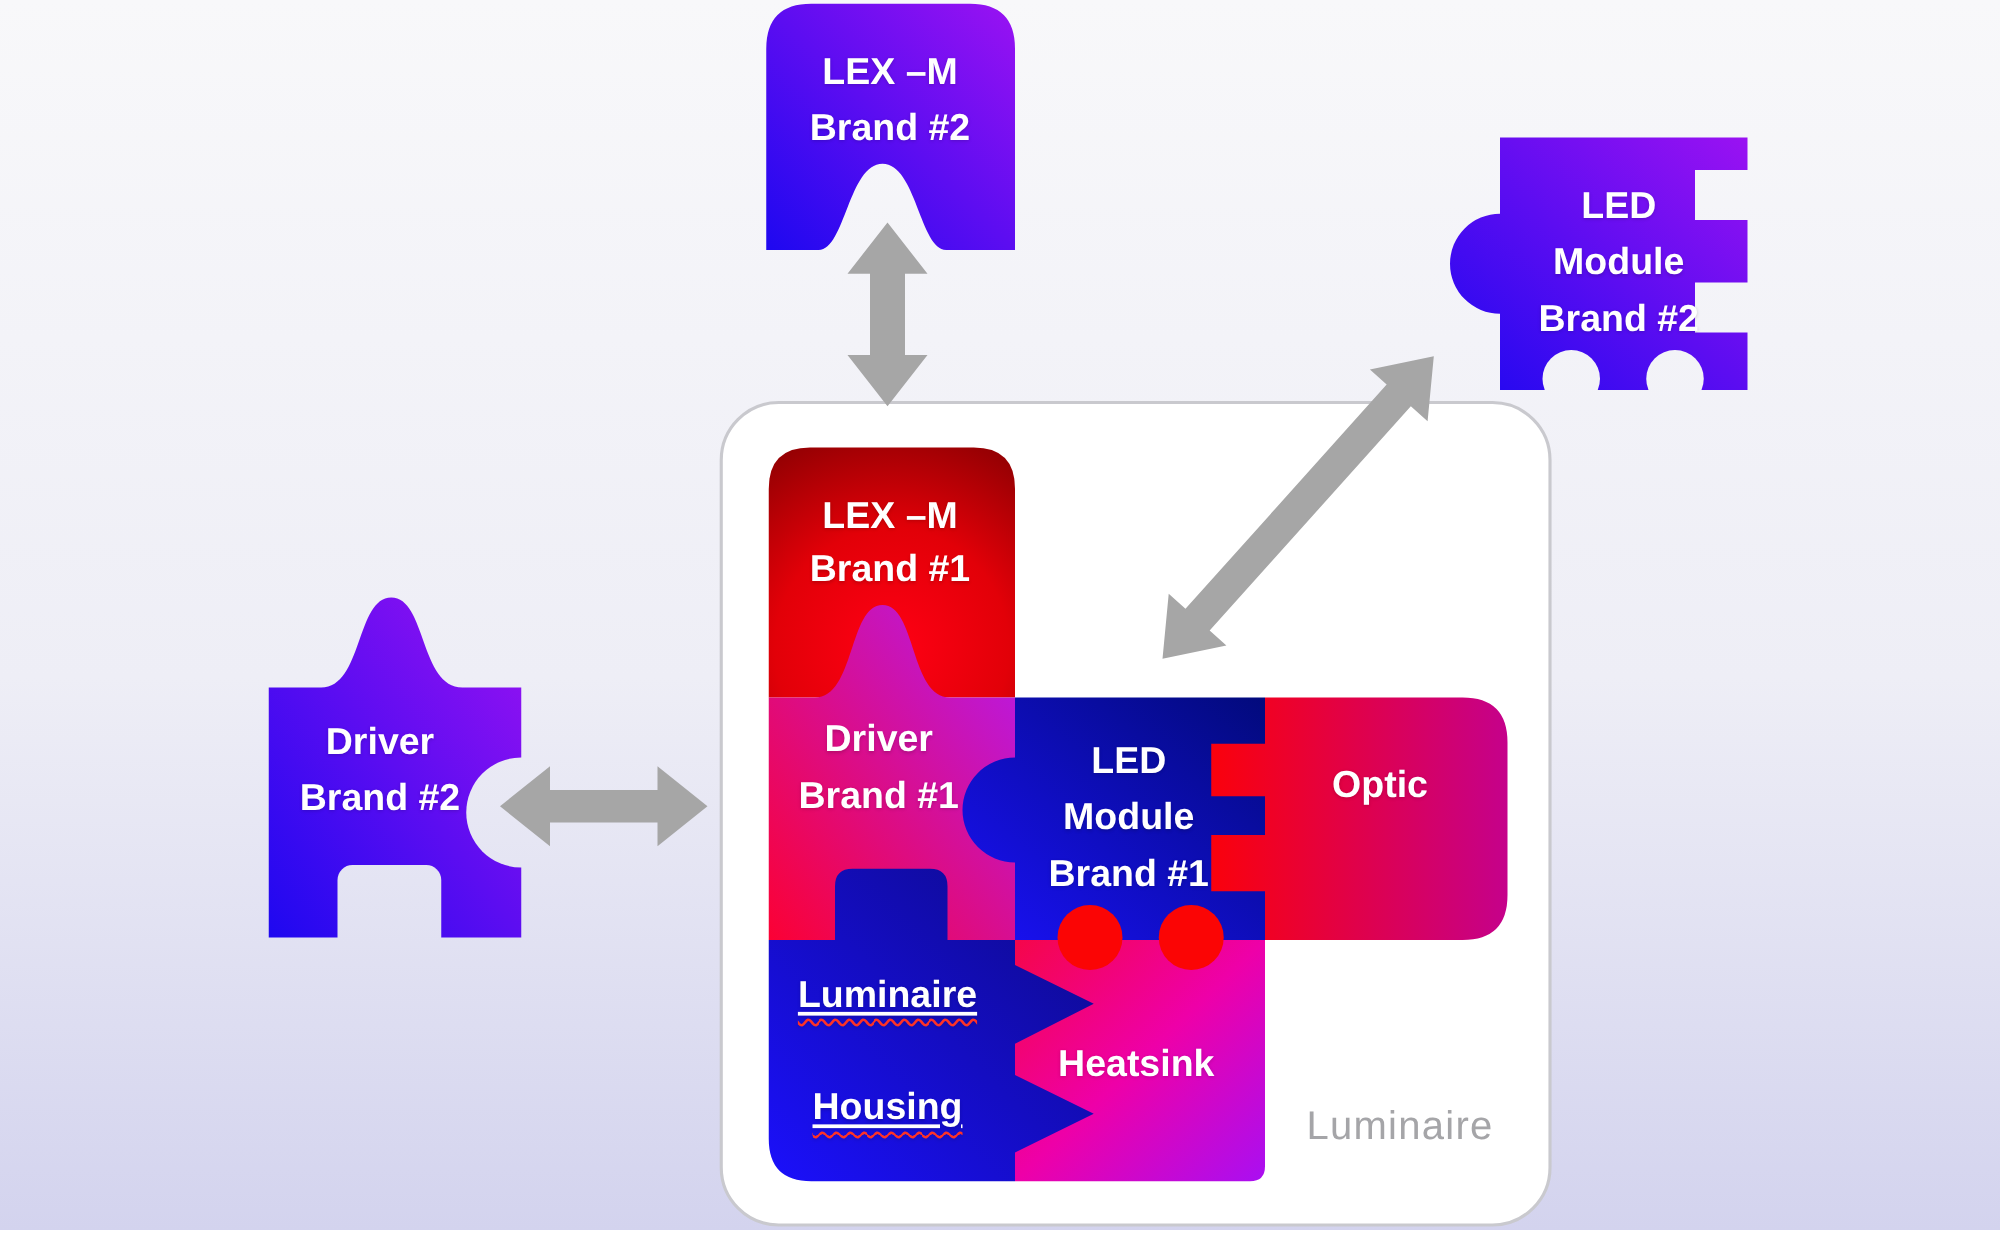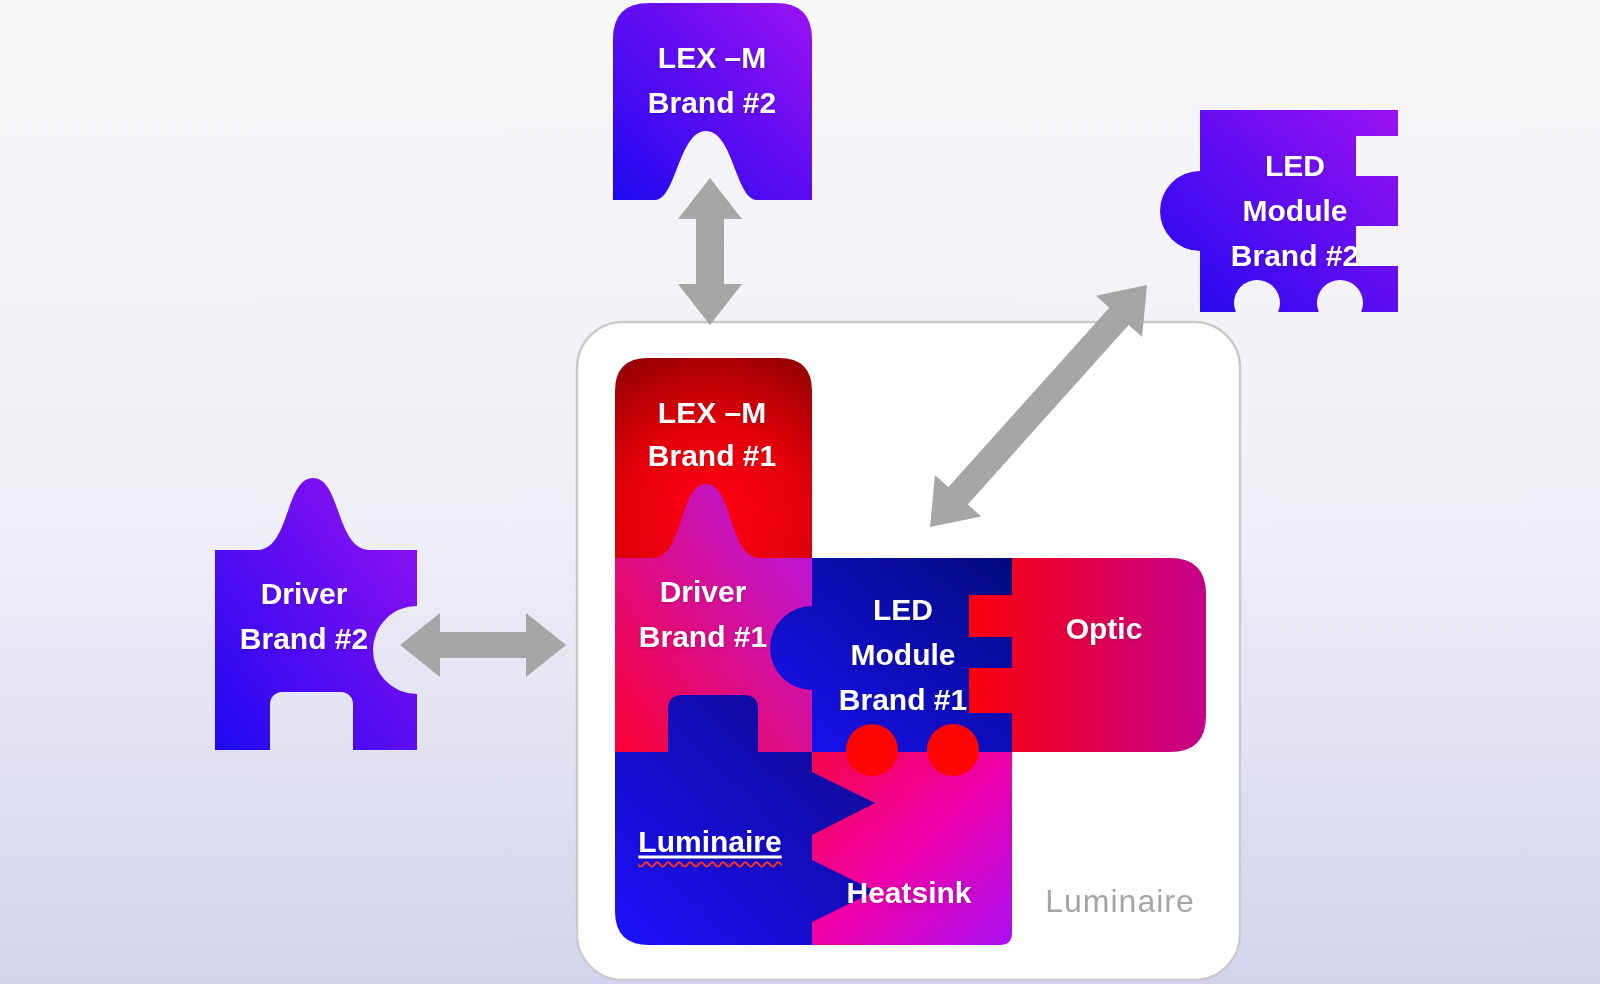--- a/index.html
+++ b/index.html
@@ -145,21 +145,22 @@
 
   <div class="lbl" style="left:703px; top:614px">Driver
 Brand #1</div>
 
   <div class="lbl" style="left:903px; top:654px">LED
 Module
 Brand #1</div>
 
   <div class="lbl" style="left:1104px; top:628px">Optic</div>
 
-  <div class="lbl" style="left:909px; top:892px">Heatsink</div>
+  <div class="lbl" style="left:909px; top:851px">Heatsink</div>
 
   <div class="lbl" style="left:710px; top:841px">
     <span class="housing-line"><span class="squig"><span class="uline">Luminaire</span></span></span>
+    <span class="housing-line"><span class="squig"><span class="uline">Housing</span></span></span>
   </div>
 
   <div class="lbl luminaire-tag" style="left:1120px; top:901px">Luminaire</div>
 
 </div>
 
 </body></html>

